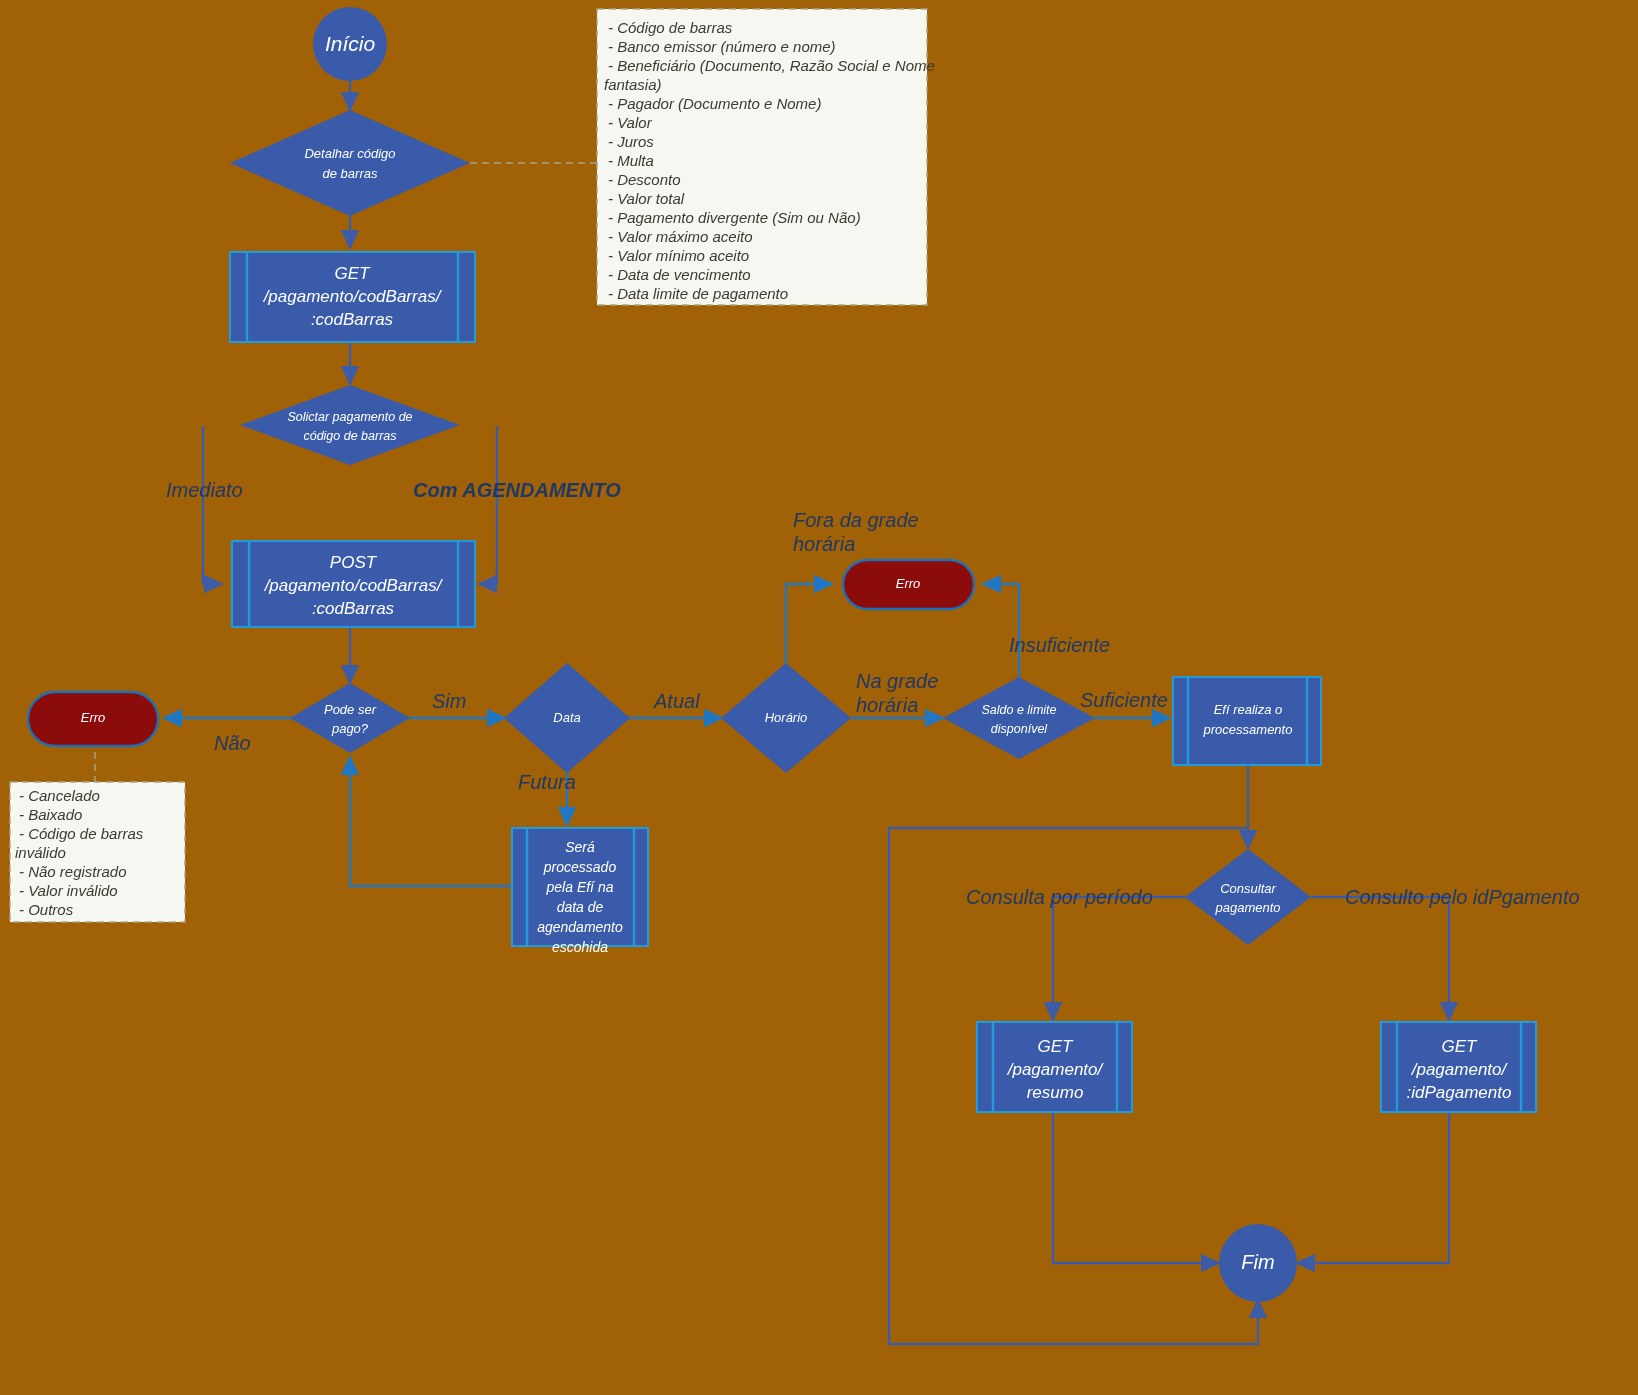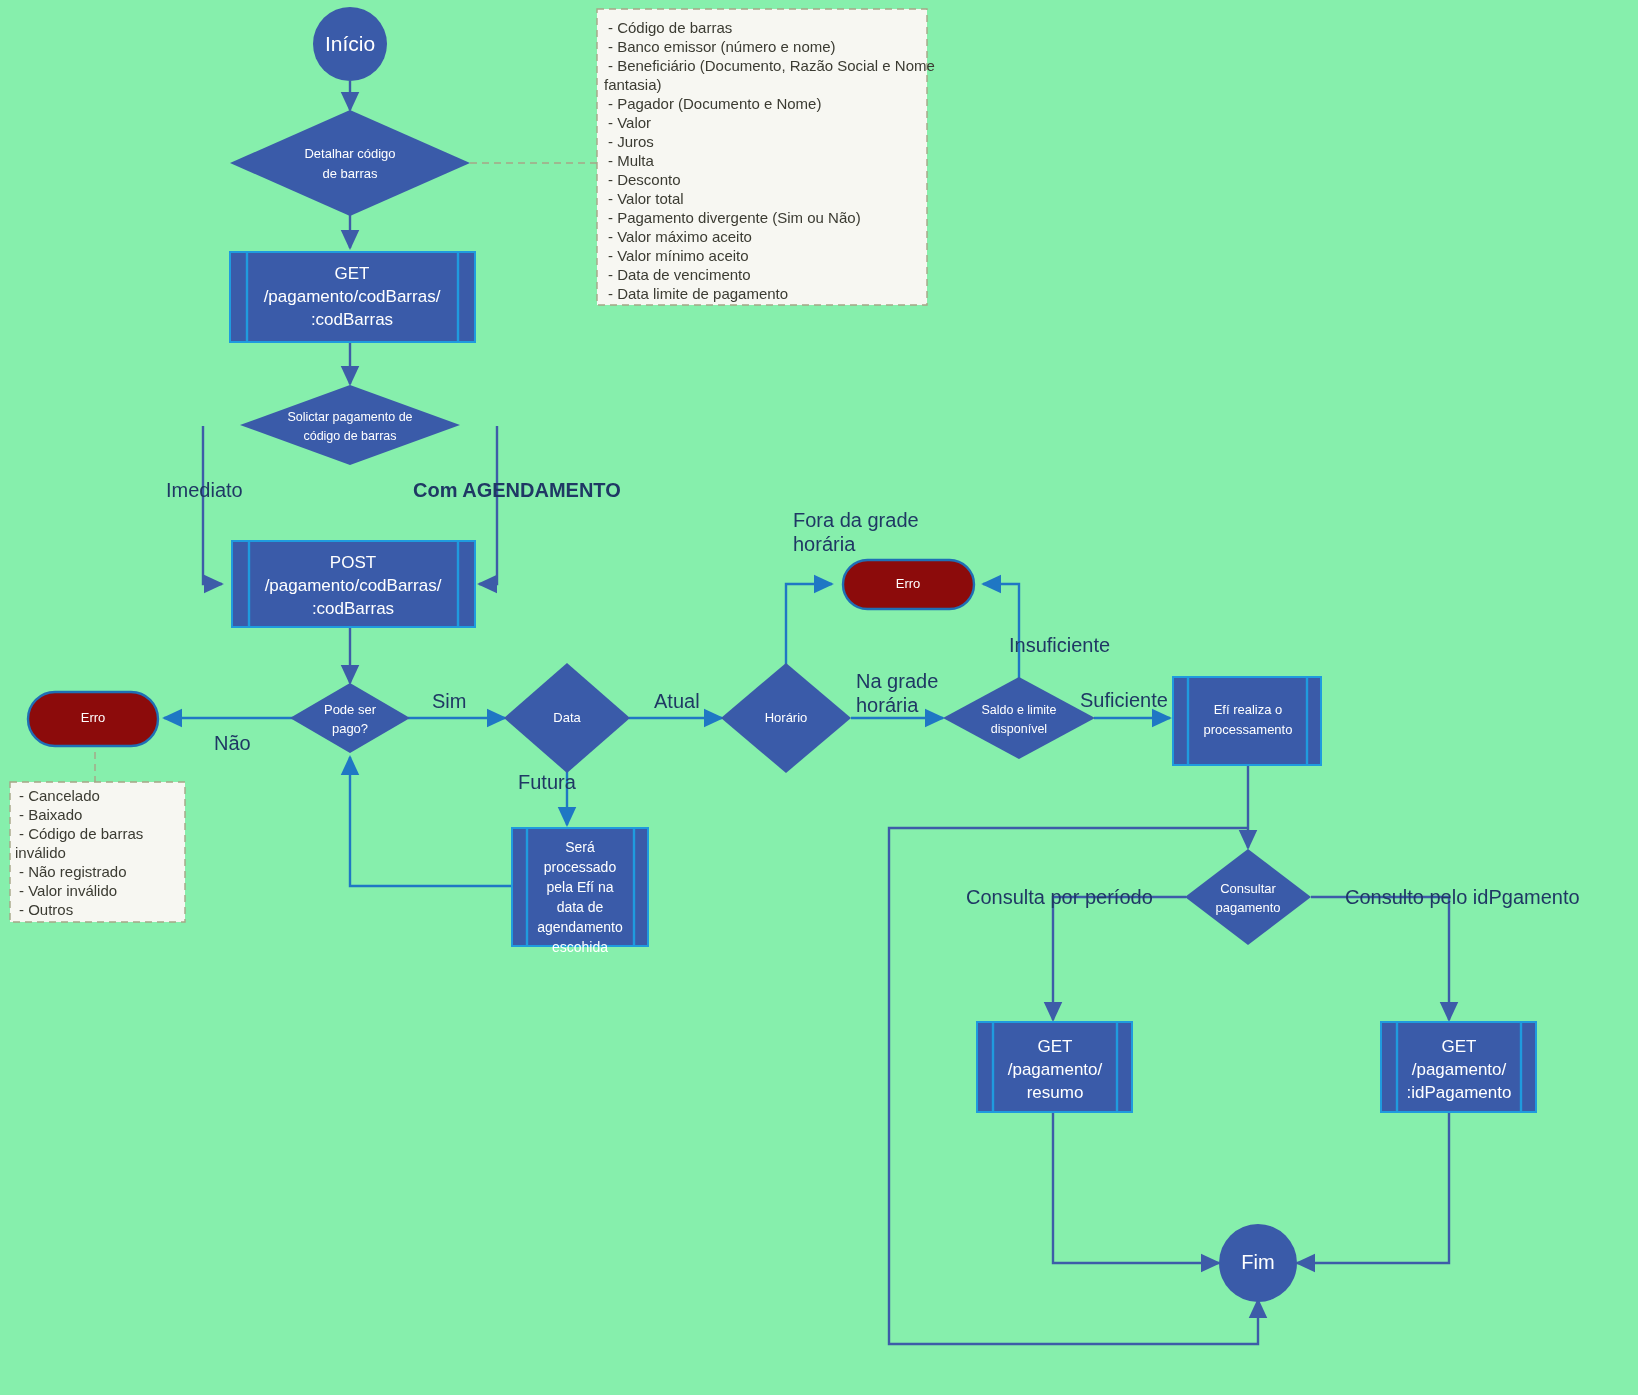--- a/index.html
+++ b/index.html
@@ -1,17 +1,17 @@
 <!DOCTYPE html>
 <html><head>
 <meta charset="utf-8">
 <style>
   html,body{margin:0;padding:0;background:#ffffff;}
   body{width:1638px;height:1395px;font-family:"Liberation Sans",sans-serif;}
-  #stage{position:relative;width:1638px;height:1395px;overflow:hidden;background:#86efac;}
+  #stage{position:relative;width:1638px;height:1395px;overflow:hidden;background:#a16207;font-style:italic;}
   svg{display:block;}
   .nodeText{fill:#ffffff;font-family:"Liberation Sans",sans-serif;text-anchor:middle;dominant-baseline:middle;}
   .edgeText{fill:#1F3864;font-family:"Liberation Sans",sans-serif;}
   .noteText{fill:#3B3B32;font-family:"Liberation Sans",sans-serif;font-size:15px;}
   .note{fill:#F7F7F2;stroke:#A6A687;stroke-width:1.4;stroke-dasharray:7 5;}
   .noteLine{stroke:#A6A687;stroke-width:1.4;stroke-dasharray:7 5;fill:none;}
   .proc{fill:#3A5BA9;stroke:#1F9BDE;stroke-width:2;}
   .procbar{stroke:#1F9BDE;stroke-width:2.4;}
   .diam{fill:#3A5BA9;}
   .term{fill:#3A5BA9;}

